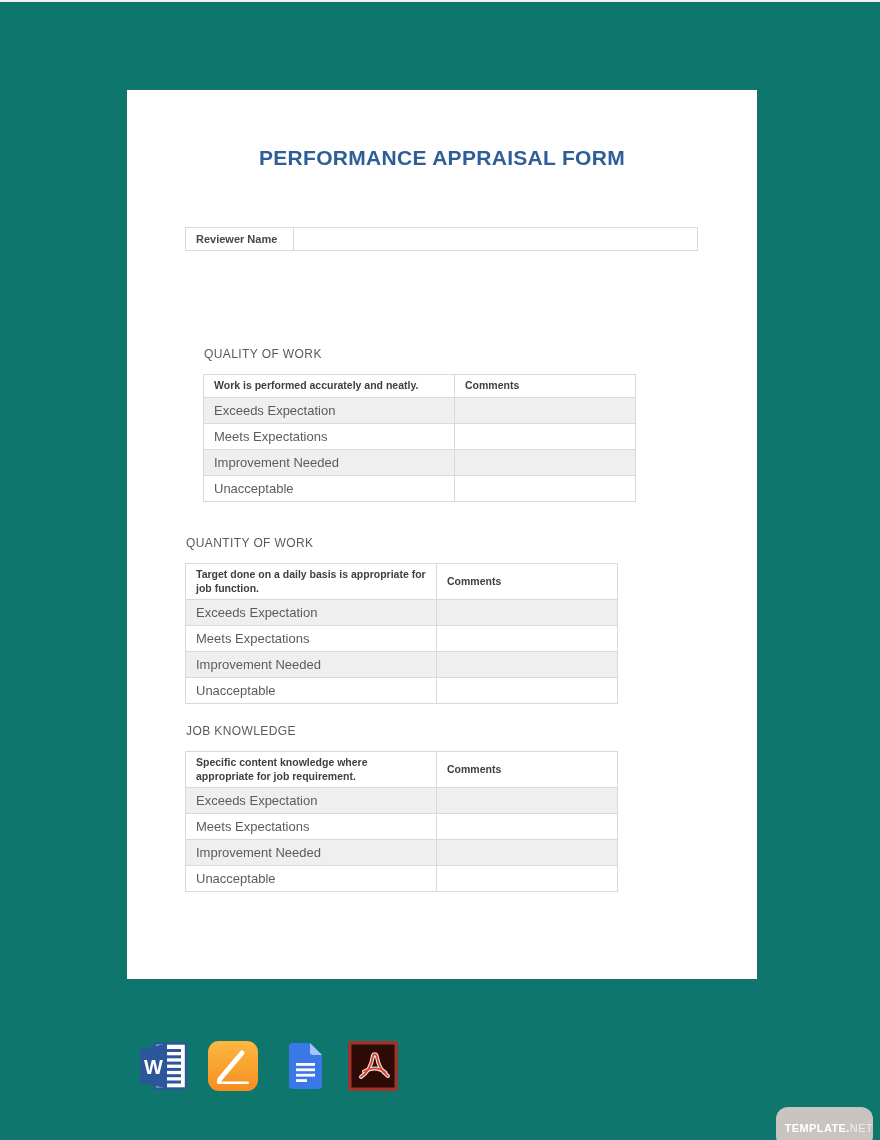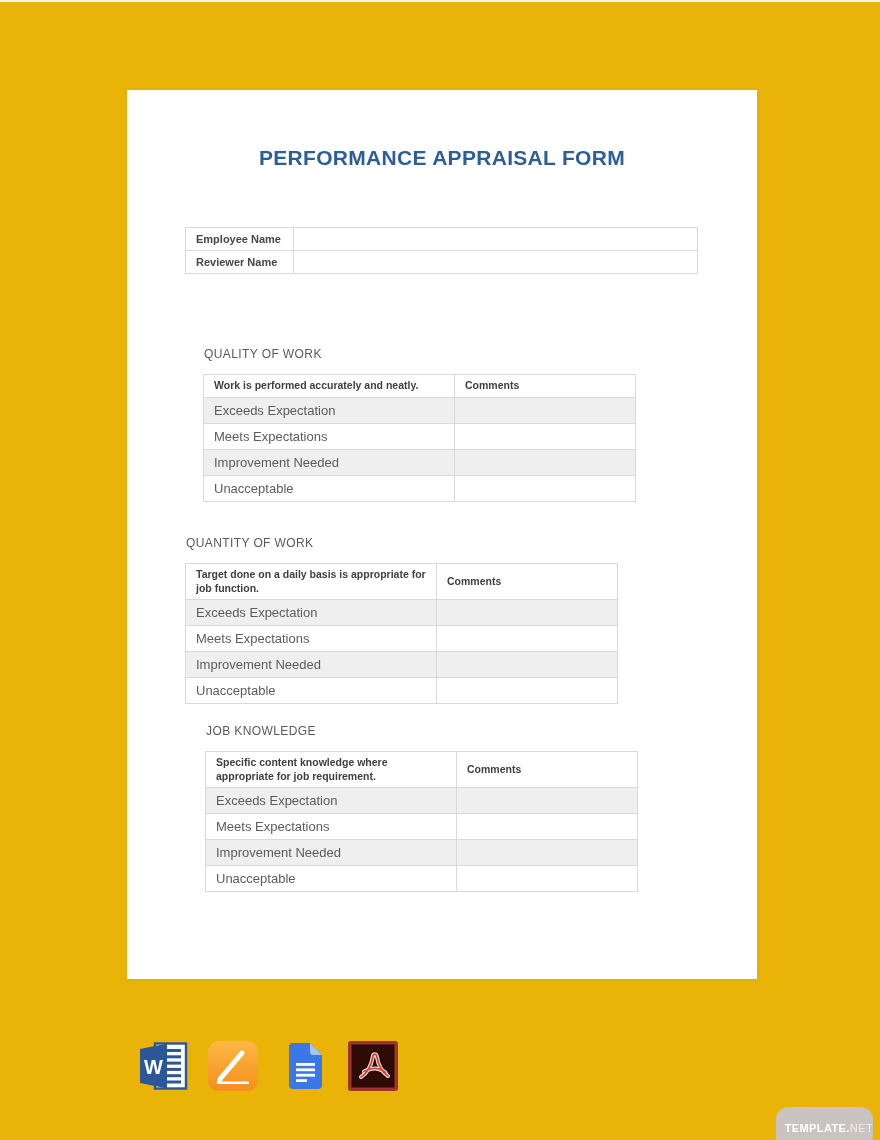--- a/index.html
+++ b/index.html
@@ -1,19 +1,19 @@
 <!DOCTYPE html>
 <html><head>
 <meta charset="utf-8">
 <style>
   * { margin:0; padding:0; box-sizing:border-box; }
   html,body { width:880px; height:1140px; }
   body { font-family:"Liberation Sans","DejaVu Sans",sans-serif; }
 
-  .screen { position:relative; width:880px; height:1140px; background:#eab308; overflow:hidden;
+  .screen { position:relative; width:880px; height:1140px; background:#0f766e; overflow:hidden;
             border-top:2px solid #f4f1ef; }
 
   .doc-page { position:absolute; left:127px; top:88px; width:630px; height:889px;
               background:#ffffff; box-shadow:0 1px 4px rgba(120,110,100,0.12); }
 
   .doc-title { position:absolute; top:56px; left:0; width:630px; text-align:center;
                font-size:21px; font-weight:bold; letter-spacing:0.3px; color:#2d5e97; }
 
   .content { position:absolute; left:58px; width:513px; }
 
@@ -57,24 +57,20 @@
 
 <div class="screen">
 
   <div class="doc-page">
 
     <div class="doc-title">PERFORMANCE APPRAISAL FORM</div>
 
     <table class="content info-table" style="position:absolute;">
       <tbody>
         <tr>
-          <td class="lbl">Employee Name</td>
-          <td class="val"></td>
-        </tr>
-        <tr>
           <td class="lbl">Reviewer Name</td>
           <td class="val"></td>
         </tr>
       </tbody>
     </table>
 
     <div class="rating-section sec-quality" style="left:58px;">
       <h2 class="section-heading">QUALITY OF WORK</h2>
       <table class="rating-table">
         <thead>
@@ -127,21 +123,21 @@
             <td></td>
           </tr>
           <tr>
             <td>Unacceptable</td>
             <td></td>
           </tr>
         </tbody>
       </table>
     </div>
 
-    <div class="rating-section sec-job" style="left:58px;margin-left:20px;">
+    <div class="rating-section sec-job" style="left:58px;">
       <h2 class="section-heading">JOB KNOWLEDGE</h2>
       <table class="rating-table">
         <thead>
           <tr>
             <th class="criterion">Specific content knowledge where appropriate for job requirement.</th>
             <th>Comments</th>
           </tr>
         </thead>
         <tbody>
           <tr class="shaded">

